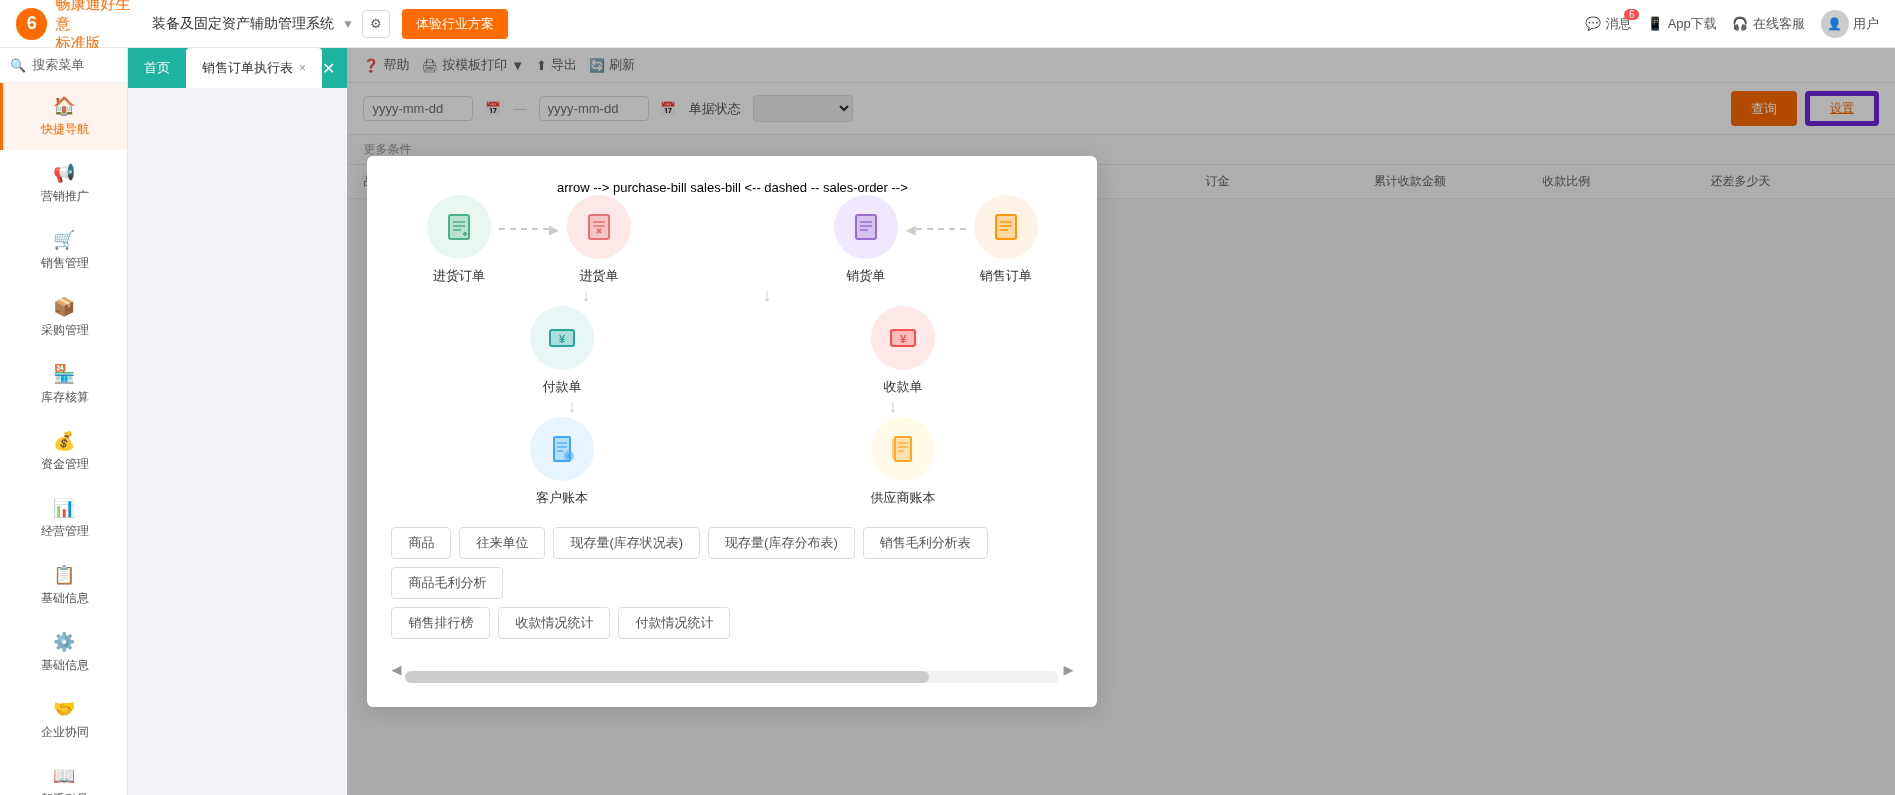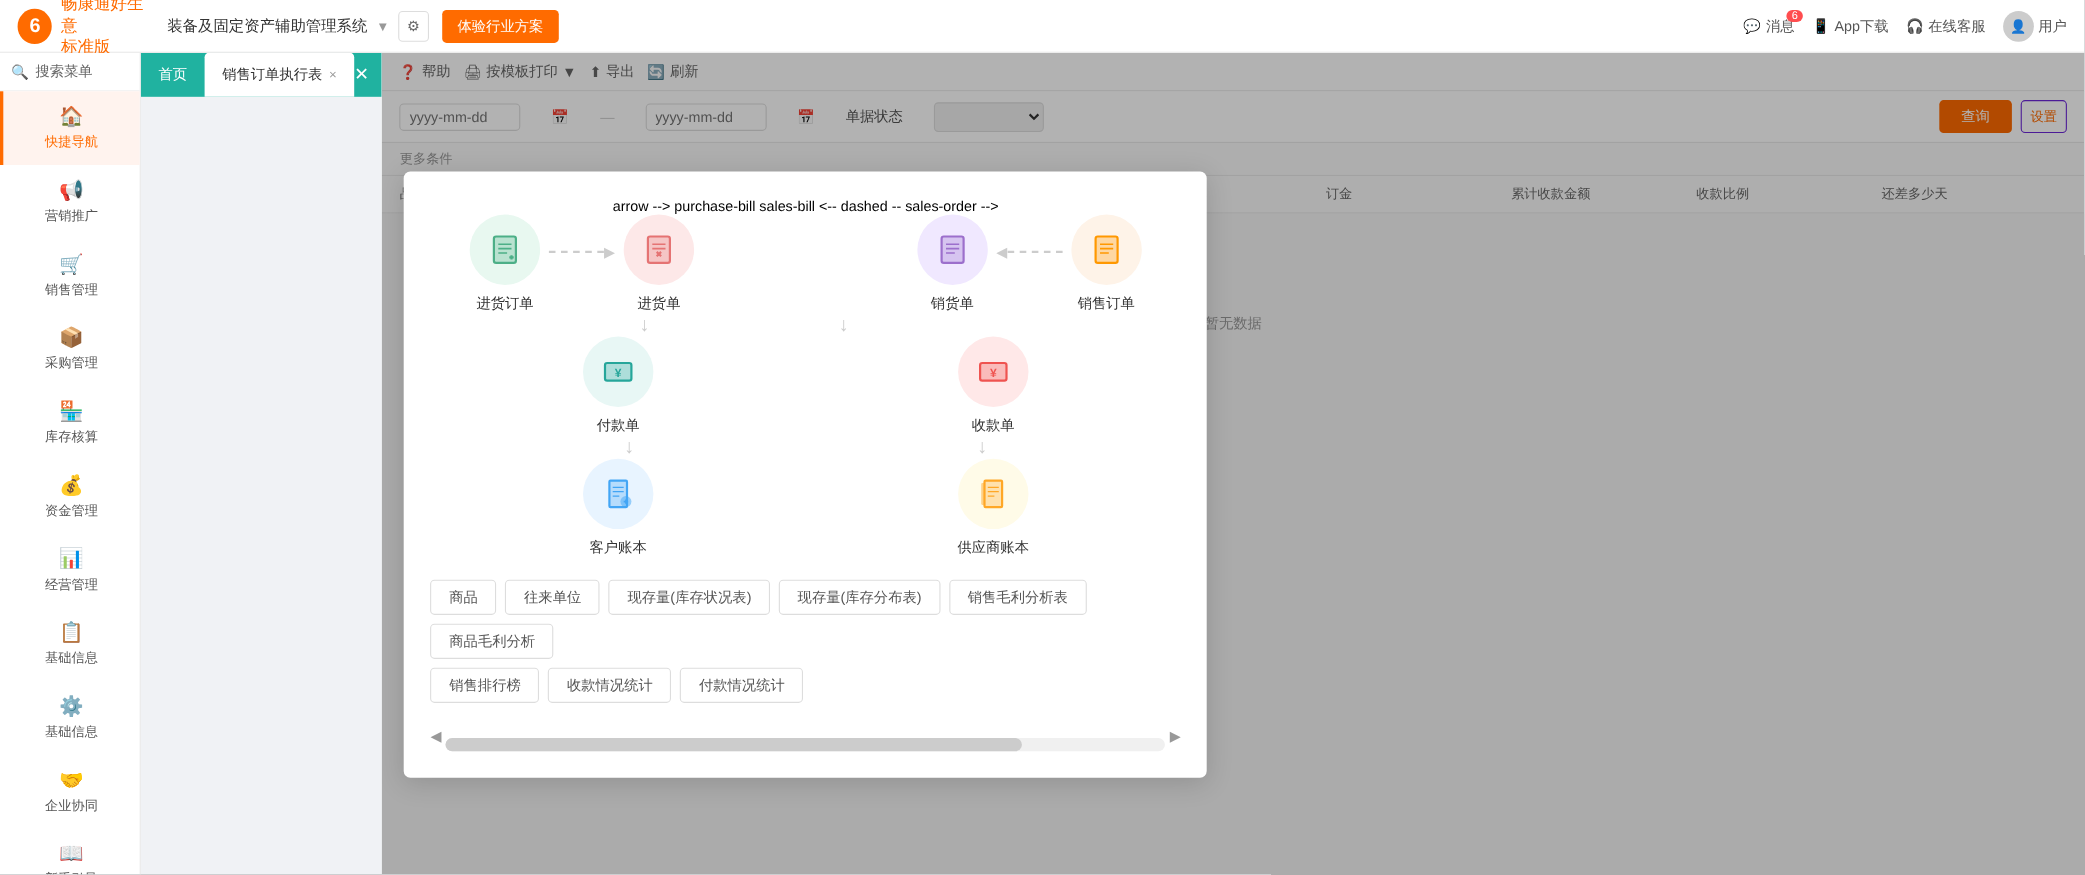--- a/index.html
+++ b/index.html
@@ -37,21 +37,21 @@
     .tab { padding: 0 16px; height: 40px; display: flex; align-items: center; cursor: pointer; font-size: 13px; color: rgba(255,255,255,0.8); gap: 6px; }
     .tab.home { color: #fff; }
     .tab.active { background: #fff; color: #333; border-radius: 4px 4px 0 0; }
     .tab-close { font-size: 12px; color: #999; cursor: pointer; }
     .tab-bar-close { margin-left: auto; margin-right: 12px; color: #fff; cursor: pointer; font-size: 16px; }
 
     
     .content-header { background: #fff; padding: 8px 16px; display: flex; align-items: center; gap: 12px; border-bottom: 1px solid #e8e8e8; flex-shrink: 0; }
     .header-btn { display: flex; align-items: center; gap: 4px; color: #666; cursor: pointer; font-size: 13px; }
     .query-btn { background: #ff6b00; color: #fff; border: none; border-radius: 4px; padding: 6px 20px; cursor: pointer; font-size: 13px; }
-    .set-btn { background: #fff; color: #ff6b00; border: 1px solid #6d28d9; border-radius: 4px; padding: 4px 8px; cursor: pointer; font-size: 12px; }
+    .set-btn { background: #fff; color: #ff6b00; border: 5px solid #6d28d9; border-radius: 4px; padding: 4px 20px; cursor: pointer; font-size: 12px; text-decoration: underline; }
     .date-input { border: 1px solid #ddd; border-radius: 4px; padding: 4px 8px; font-size: 13px; color: #999; width: 110px; }
     .status-select { border: 1px solid #ddd; border-radius: 4px; padding: 4px 8px; font-size: 13px; color: #333; min-width: 100px; }
 
     
     .filter-bar { background: #fafafa; padding: 6px 16px; border-bottom: 1px solid #e8e8e8; font-size: 12px; color: #999; flex-shrink: 0; }
 
     
     .table-header { background: #fafafa; display: flex; padding: 8px 16px; border-bottom: 1px solid #e8e8e8; flex-shrink: 0; }
     .th { flex: 1; font-size: 12px; color: #666; text-align: left; }
 
@@ -212,21 +212,21 @@
           <div class="header-btn">
             <span>⬆</span>
             <span>导出</span>
           </div>
           <div class="header-btn">
             <span>🔄</span>
             <span>刷新</span>
           </div>
         </div>
 
-        <div style="background:#fff; padding:8px 16px; display:flex; align-items:center; gap:28px; border-bottom:1px solid #e8e8e8; flex-shrink:0;">
+        <div style="background:#fff; padding:8px 16px; display:flex; align-items:center; gap:12px; border-bottom:1px solid #e8e8e8; flex-shrink:0;">
           <input class="date-input" type="text" placeholder="yyyy-mm-dd" style="">
           <span style="cursor:pointer;color:#999;">📅</span>
           <span style="color:#ccc;">—</span>
           <input class="date-input" type="text" placeholder="yyyy-mm-dd" style="">
           <span style="cursor:pointer;color:#999;">📅</span>
           <span style="color:#555;">单据状态</span>
           <select class="status-select">
             <option></option>
           </select>
           <div style="margin-left:auto; display:flex; gap:8px;">
@@ -244,23 +244,20 @@
           <div class="th">商品</div>
           <div class="th">金额</div>
           <div class="th">预估毛利</div>
           <div class="th">预估毛利率</div>
           <div class="th">订金</div>
           <div class="th">累计收款金额</div>
           <div class="th">收款比例</div>
           <div class="th">还差多少天</div>
         </div>
 
-        <div class="no-data">
-          <span>暂无数据</span>
-        </div>
 
         <div class="modal-overlay">
           <div class="modal" style="margin:20px 0 0 20px;">
 
             <div class="flow-section">
                arrow --&gt; purchase-bill    sales-bill &lt;-- dashed -- sales-order --&gt;
               <div style="display:flex; align-items:flex-start; justify-content:space-around; width:100%; margin-bottom:0;">
 
                 <div style="display:flex; align-items:center; gap:0;">
                   <div class="flow-item">

